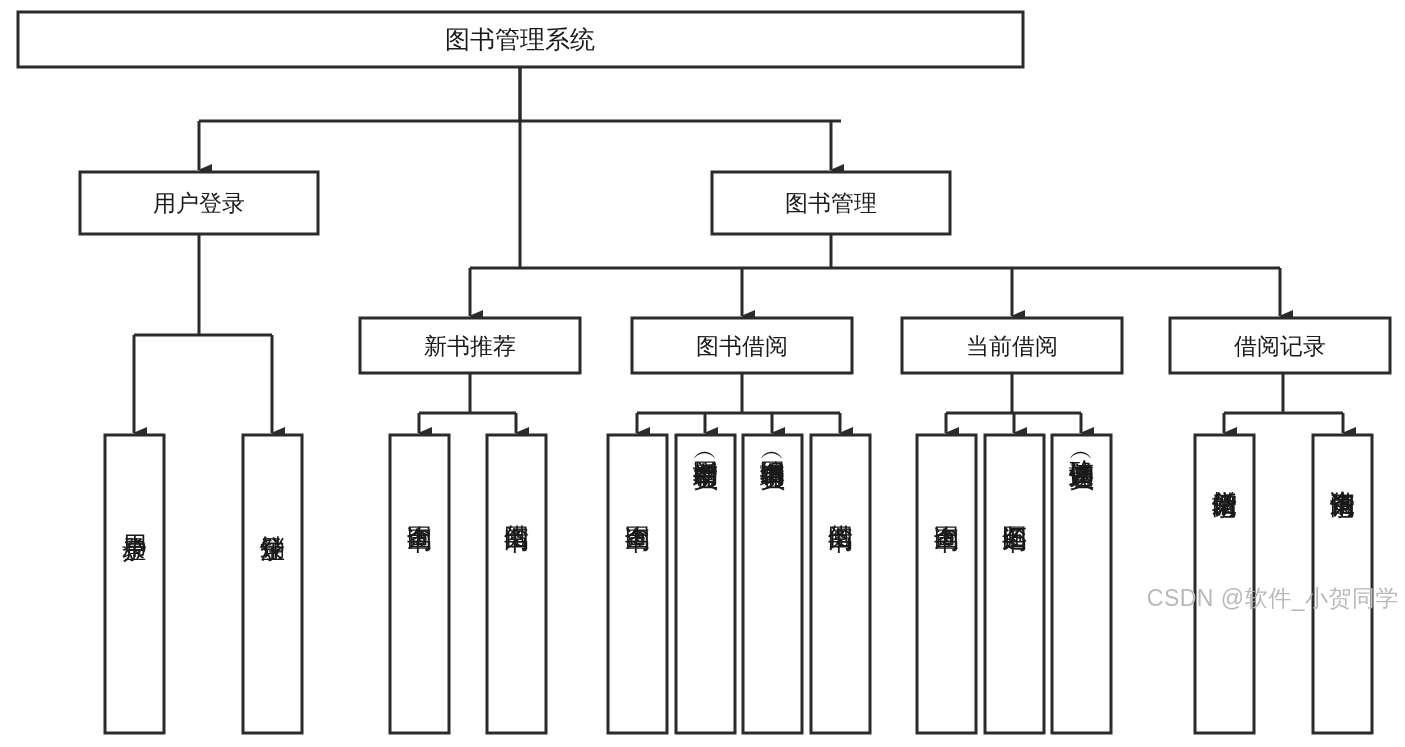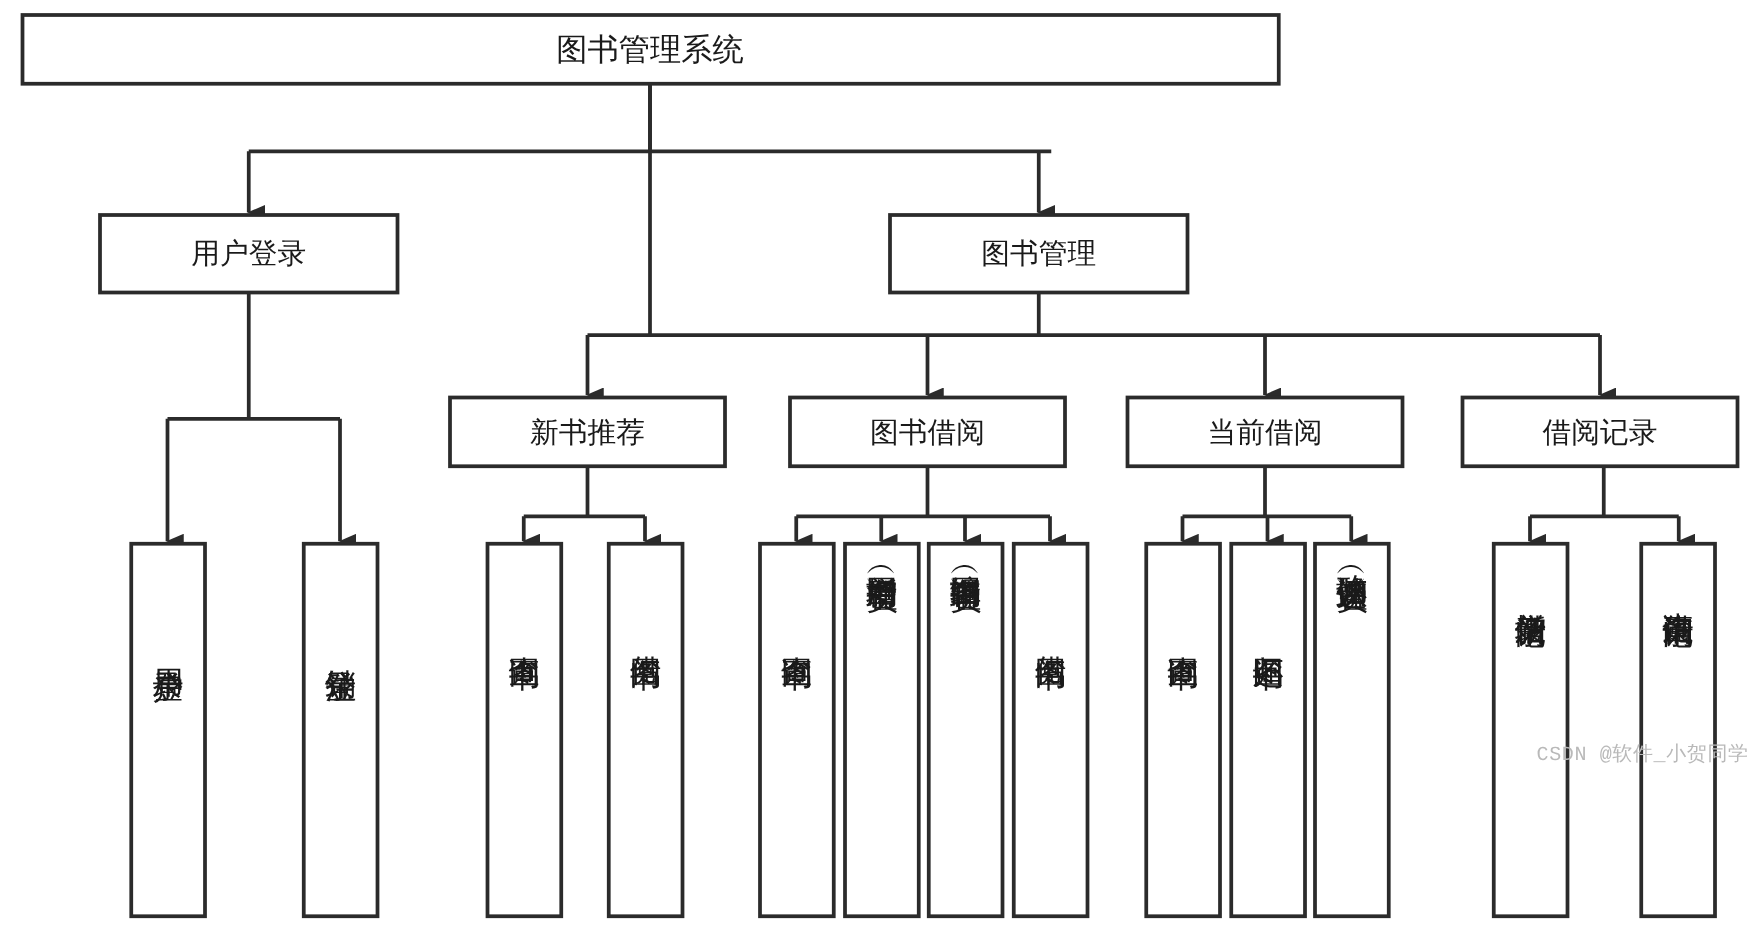--- a/index.html
+++ b/index.html
@@ -64,22 +64,22 @@
     color: #1a1a1a;
     writing-mode: vertical-rl;
     text-orientation: upright;
     white-space: nowrap;
     letter-spacing: 1px;
   }
   .watermark {
     position: absolute;
     right: 6px;
     bottom: 6px;
-    font-family: Liberation Mono, monospace;
-    font-size: 16px;
+    font-family: Liberation Sans, sans-serif;
+    font-size: 23px;
     color: #b9b9b9;
     letter-spacing: 0.5px;
     white-space: nowrap;
   }
 </style>
 </head>
 <body>
 
 <div id="diagram-root">
 

